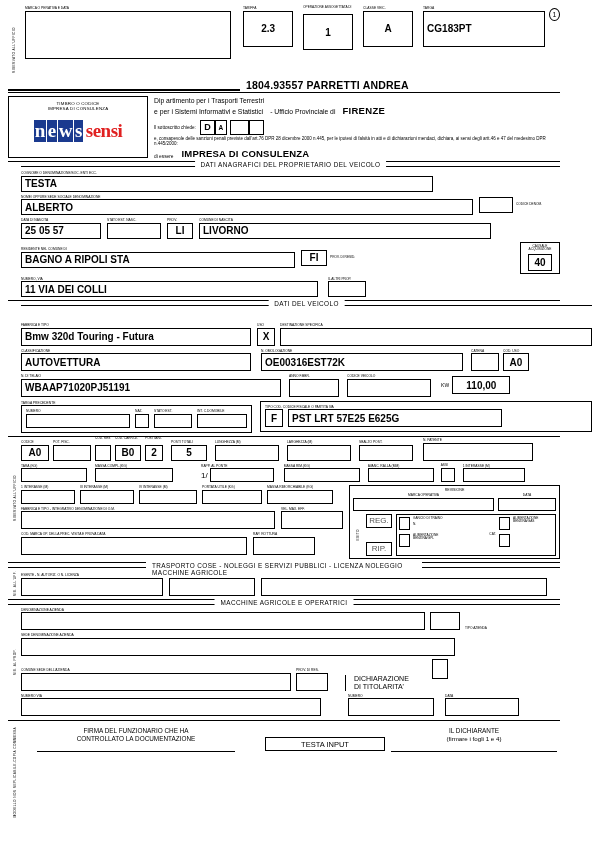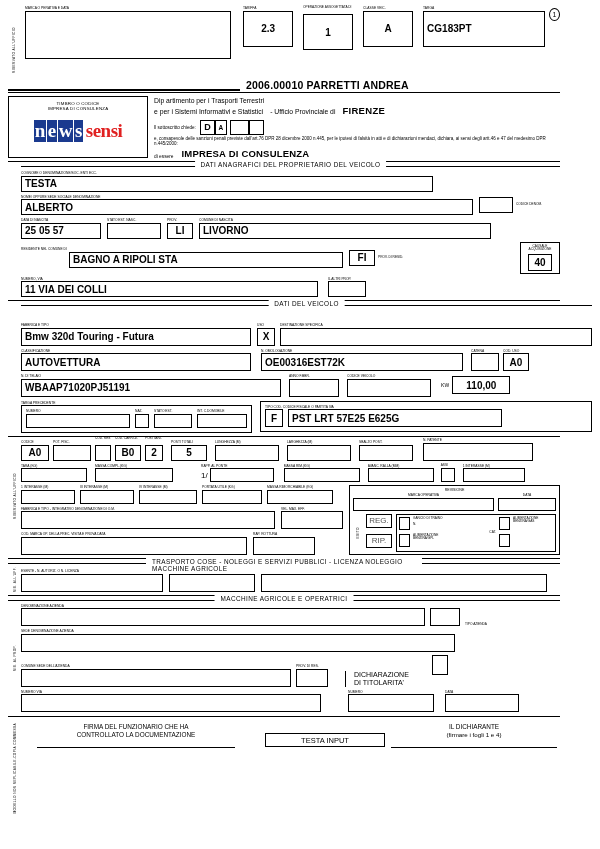--- a/index.html
+++ b/index.html
@@ -112,21 +112,21 @@
       <div class="bx targa-box">
         <div class="val">CG183PT</div>
       </div>
     </div>
 
     <div class="circ">1</div>
   </div>
 
   <div class="titlebar">
     <div class="lrule"></div>
-    <div class="tmain">2006.00010 PARRETTI ANDREA</div>
+    <div class="tmain">1804.93557 PARRETTI ANDREA</div>
   </div>
   <div class="rule" style="margin-top:1px;"></div>
 
   <div class="cons">
     <div class="stamp">
       <div class="stamp-l1">TIMBRO O CODICE</div>
       <div class="stamp-l1">IMPRESA DI CONSULENZA</div>
       <div class="logo">
         <div class="n">
           <span>n</span>
@@ -218,21 +218,21 @@
           <div class="f-box" style="width:290px;">
             <div class="val">LIVORNO</div>
           </div>
         </div>
       </div>
 
       <div class="gap"></div>
       <div class="row">
         <div class="fld">
           <div class="f-lbl">RESIDENTE NEL COMUNE DI</div>
-          <div class="f-box" style="width:272px;margin-left:48px;">
+          <div class="f-box" style="width:272px;">
             <div class="val">BAGNO A RIPOLI STA</div>
           </div>
         </div>
         <div class="f-box" style="width:24px;margin-left:6px;">
           <div class="val valc">FI</div>
         </div>
         <div class="lbl2" style="margin-left:3px;width:32px;">PROV. DI RESID.</div>
 
         <div class="fld" style="margin-left:auto;align-items:center;">
           <div class="bx" style="width:40px;height:32px;padding:2px;display:flex;flex-direction:column;align-items:center;justify-content:center;">
@@ -568,21 +568,21 @@
             </div>
             <div class="fld" style="width:58px;">
               <div class="f-lbl" style="text-align:center;">DATA</div>
               <div class="f-box h11"></div>
             </div>
           </div>
           <div style="display:flex;gap:4px;margin-top:3px;flex:1;">
             <div style="width:9px;display:flex;align-items:center;justify-content:center;">
               <div class="vtxt">ESITO</div>
             </div>
-            <div style="display:flex;flex-direction:column;gap:6px;">
+            <div style="display:flex;flex-direction:column;gap:14px;">
               <div class="bx" style="width:26px;height:14px;display:flex;align-items:center;justify-content:center;font-size:8px;color:#555;">REG.</div>
               <div class="bx" style="width:26px;height:14px;display:flex;align-items:center;justify-content:center;font-size:8px;color:#555;">RIP.</div>
             </div>
             <div class="bx" style="flex:1;padding:2px;display:flex;gap:4px;">
               <div style="display:flex;flex-direction:column;gap:4px;">
                 <div style="display:flex;gap:3px;align-items:flex-start;">
                   <div class="bx" style="width:11px;height:13px;"></div>
                   <div>
                     <div class="lbl2">GANCIO DI TRAINO</div>
                     <div class="lbl2" style="margin-top:3px;">N.</div>

